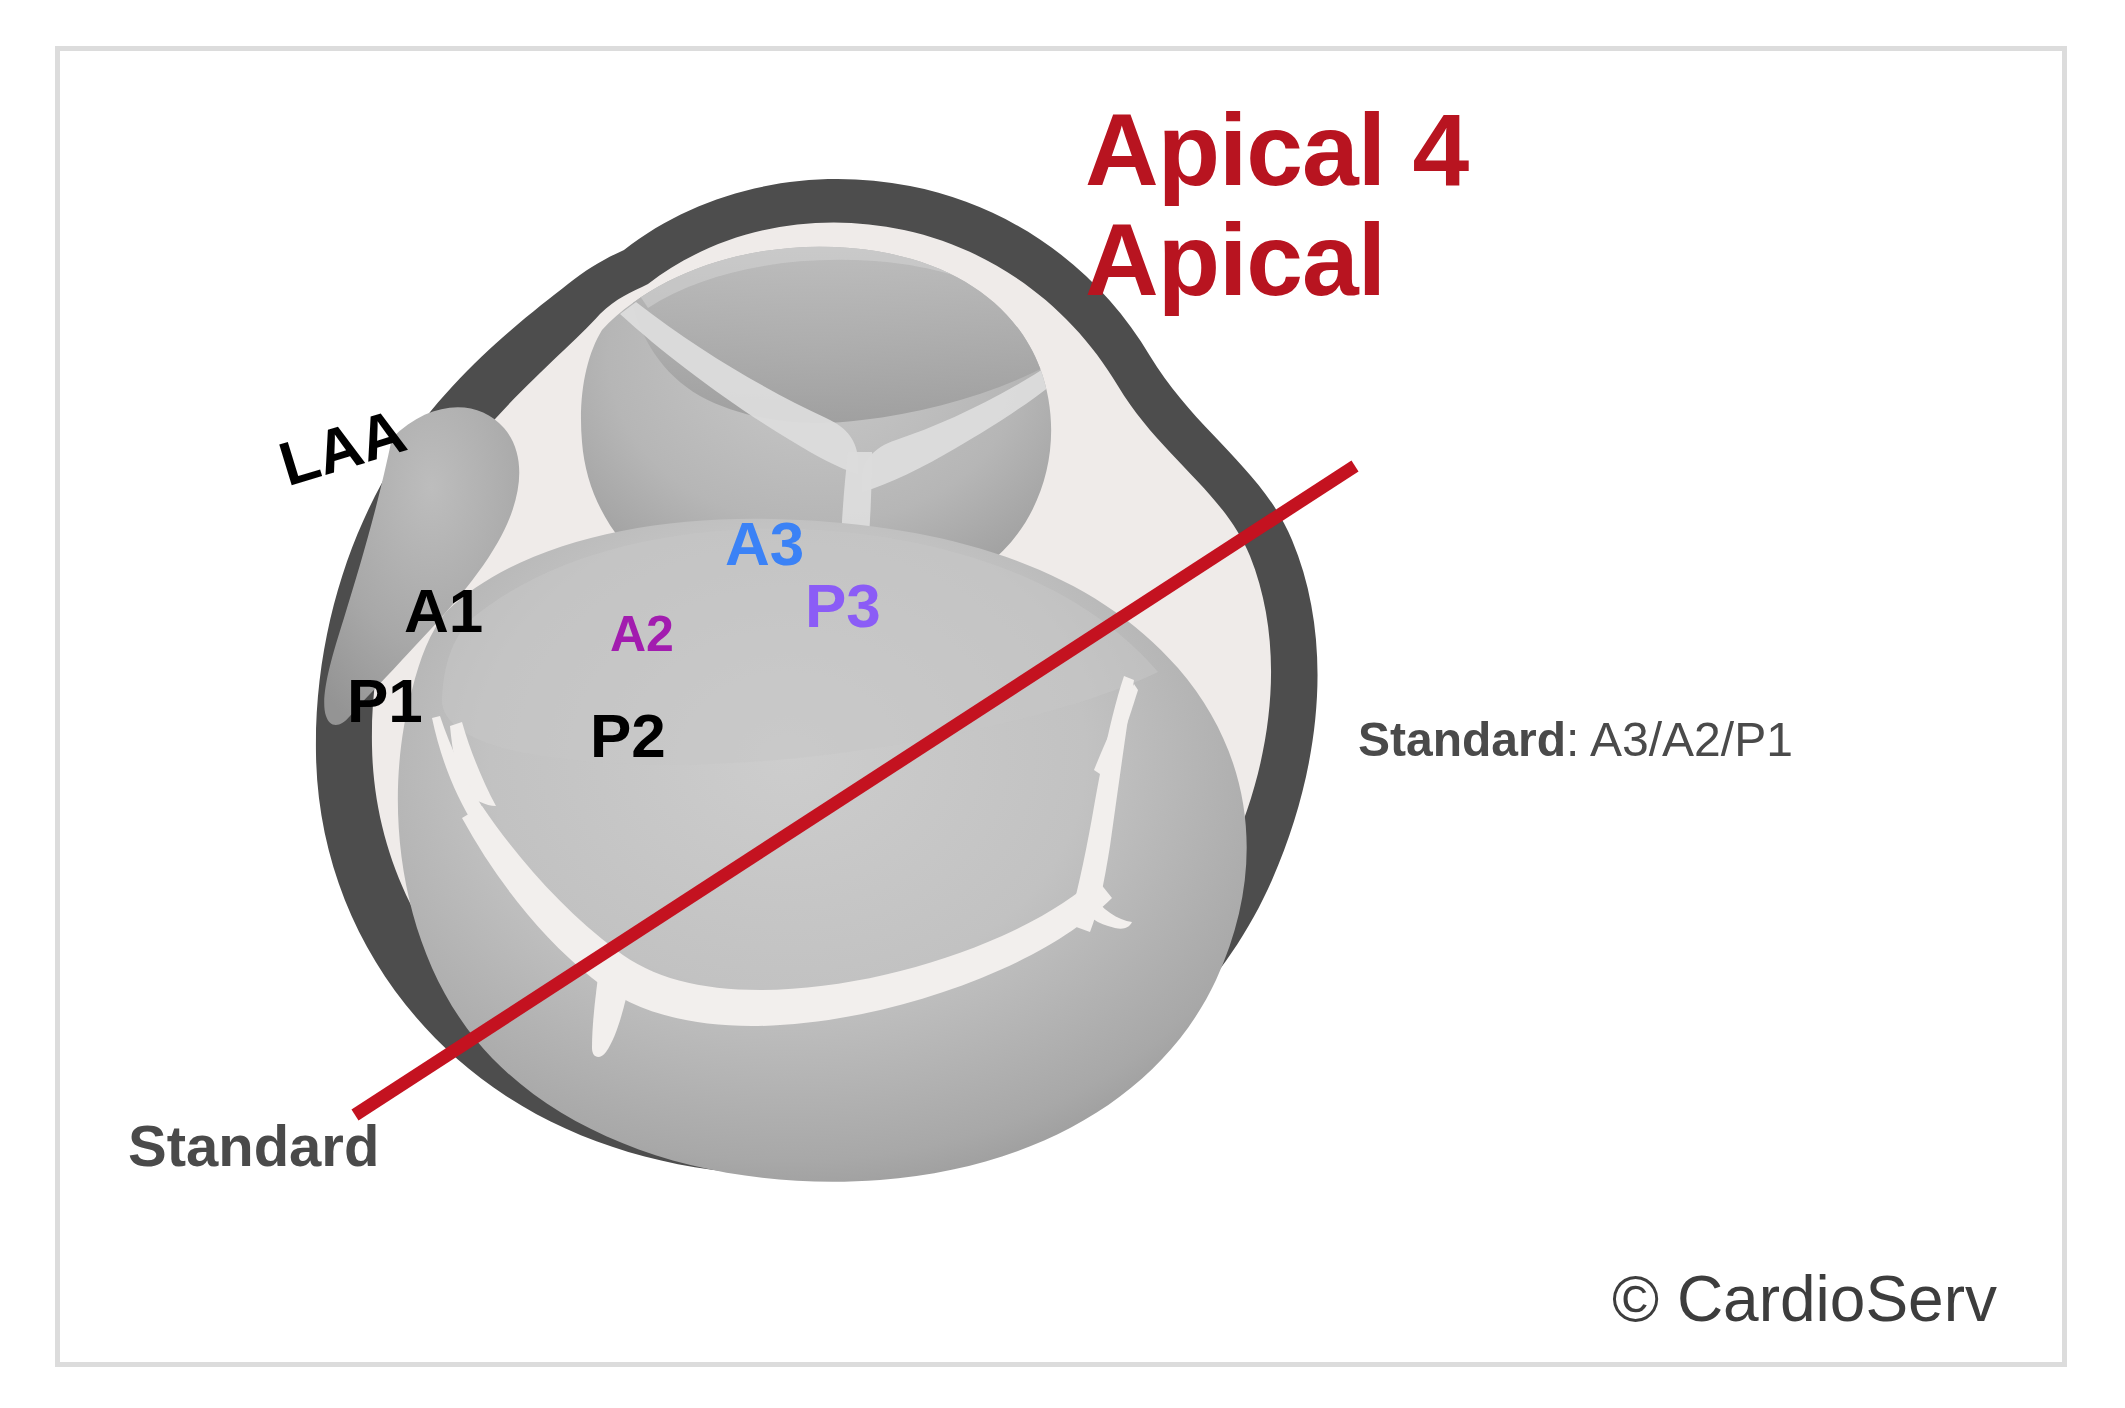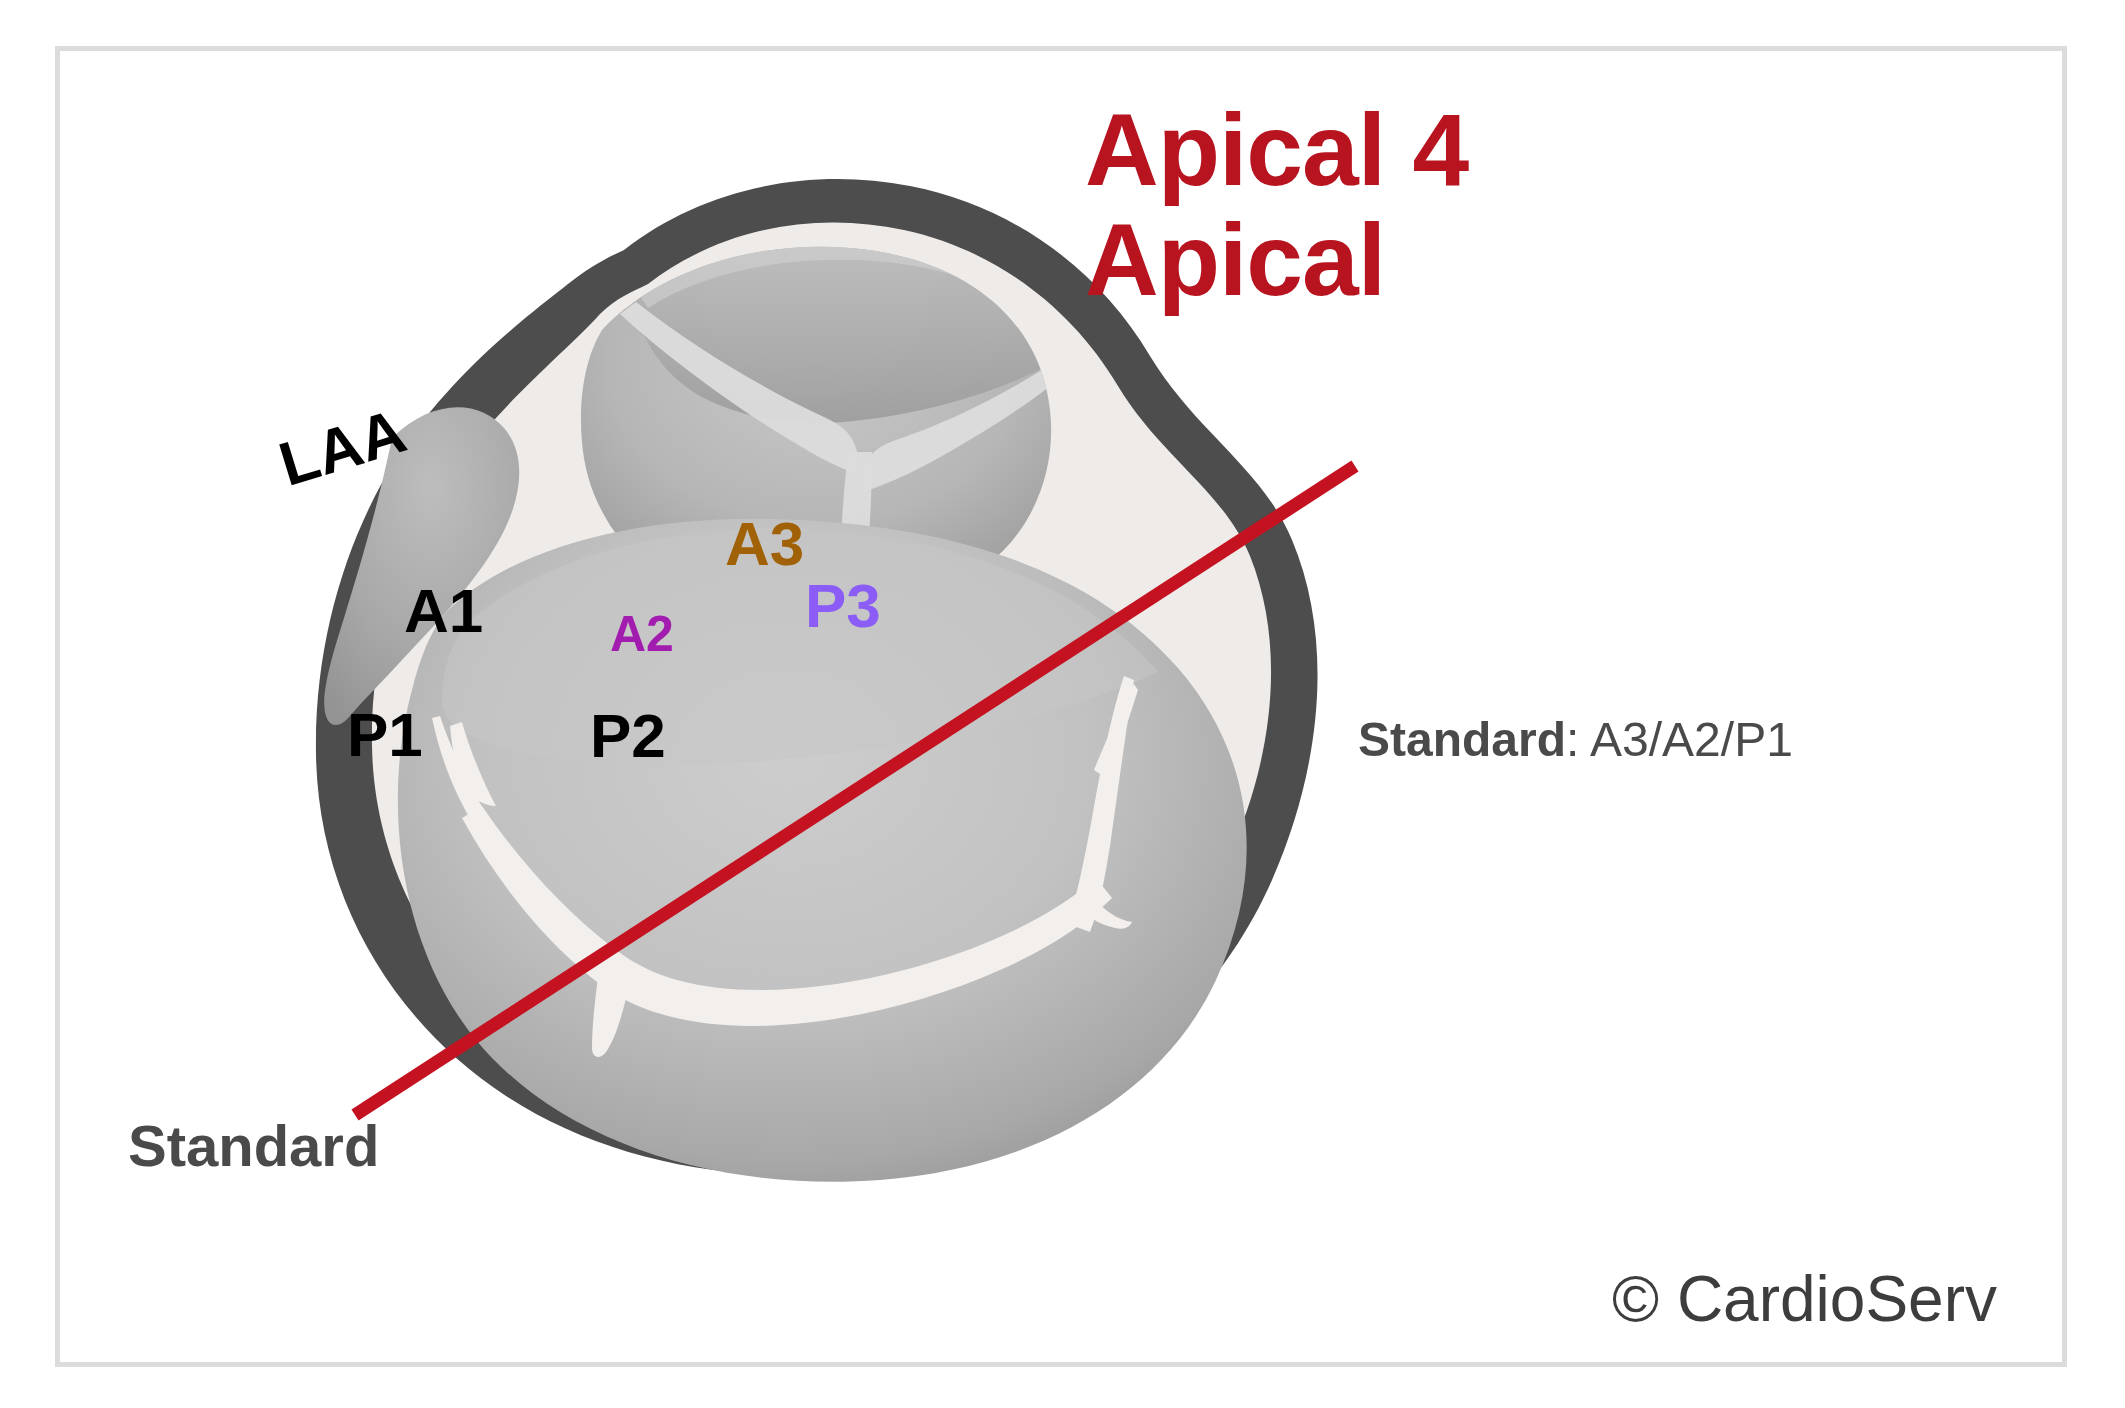--- a/index.html
+++ b/index.html
@@ -298,19 +298,19 @@
   </div>
 
   <div class="standard-line-label">Standard</div>
 
   <div class="copyright">© CardioServ</div>
 
   <div id="seg-labels">
       <div class="seg-label" style="left: 271px; top: 432px; font-size: 62px; color: rgb(0, 0, 0); transform: rotate(-17deg); transform-origin: left top;">LAA</div>
       <div class="seg-label" style="left: 404px; top: 575px; font-size: 62px; color: rgb(0, 0, 0);">A1</div>
       <div class="seg-label" style="left: 610px; top: 605px; font-size: 50px; color: #a21caf;">A2</div>
-      <div class="seg-label" style="left: 725px; top: 508px; font-size: 62px; color: #a16207;">A3</div>
-      <div class="seg-label" style="left: 347px; top: 665px; font-size: 62px; color: rgb(0, 0, 0); margin-top: 34px;">P1</div>
+      <div class="seg-label" style="left: 725px; top: 508px; font-size: 62px; color: #3b82f6;">A3</div>
+      <div class="seg-label" style="left: 347px; top: 665px; font-size: 62px; color: rgb(0, 0, 0);">P1</div>
       <div class="seg-label" style="left: 590px; top: 700px; font-size: 62px; color: rgb(0, 0, 0); text-align: right;">P2</div>
       <div class="seg-label" style="left: 805px; top: 570px; font-size: 62px; color: #8b5cf6;">P3</div>
     </div>
 
 </div>
 
 </body></html>

